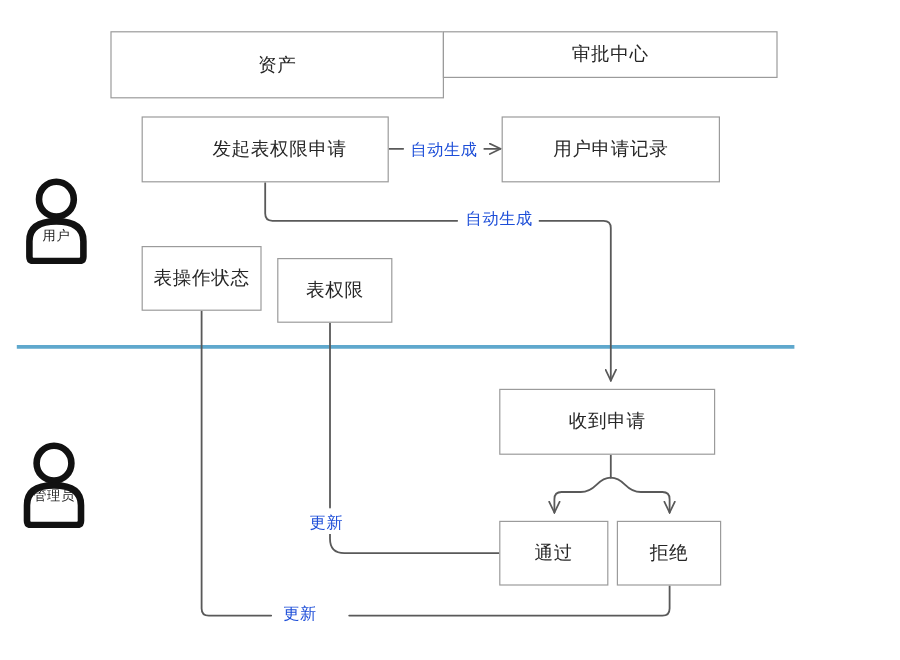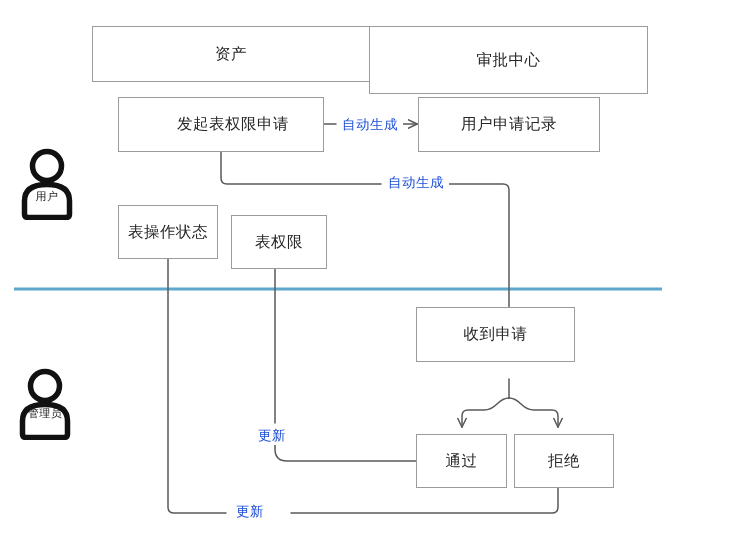--- a/index.html
+++ b/index.html
@@ -20,29 +20,29 @@
     background:#ffffff;
     display:flex;align-items:center;justify-content:center;
     color:#262626;
     font-size:15.5px;
     letter-spacing:.5px;
     white-space:nowrap;
   }
   .hdr{font-size:15.5px;margin-top:12px;}
   
   #hdr-left{left:92px;top:14px;width:278px;height:56px;}
-  #hdr-right{left:369px;top:14px;width:279px;height:68px;}
+  #hdr-right{left:369px;top:14px;width:279px;height:39px;}
 
   #n-apply   {left:118px;top:97px; width:206px;height:55px;padding-left:24px;}
   #n-record  {left:418px;top:97px; width:182px;height:55px;}
   #n-tablestat{left:118px;top:205px;width:100px;height:54px;}
   #n-tableperm{left:231px;top:215px;width:96px; height:54px;}
-  #n-received{left:416px;top:307px;width:159px;height:55px;}
+  #n-received{left:416px;top:324px;width:180px;height:55px;}
   #n-approve {left:416px;top:434px;width:91px; height:54px;}
-  #n-reject  {left:514px;top:434px;width:100px; height:54px;}
+  #n-reject  {left:514px;top:434px;width:87px; height:54px;}
 
   
   .elabel{
     position:absolute;
     color:#1d4ed8;
     font-size:13.5px;
     background:#ffffff;
     padding:0 5px;
     white-space:nowrap;
     letter-spacing:.5px;

